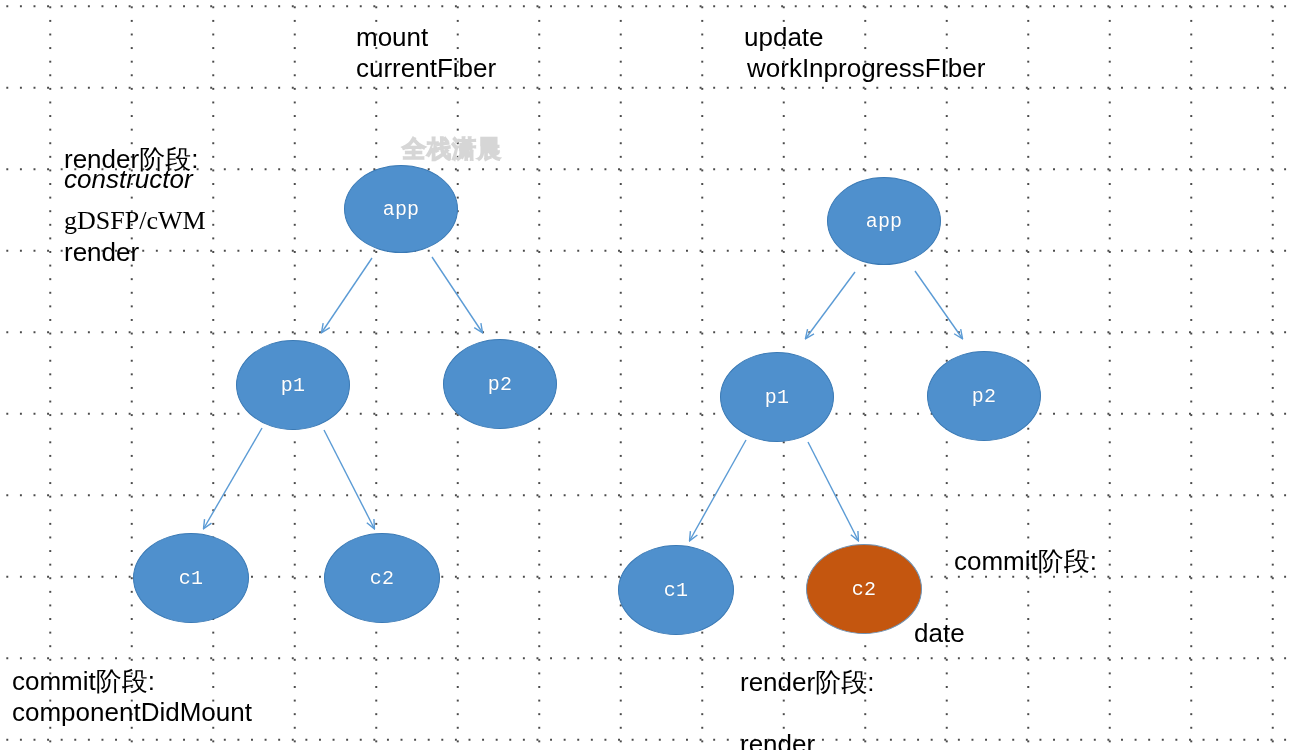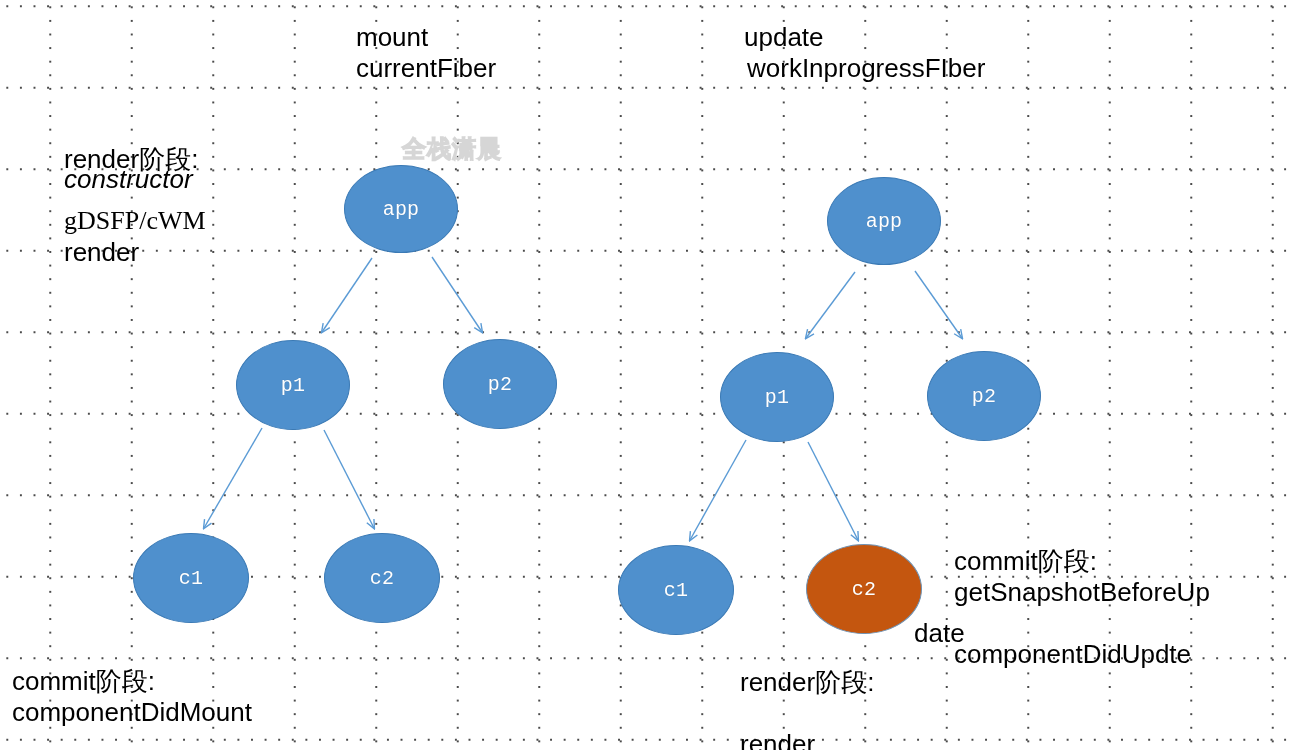--- a/index.html
+++ b/index.html
@@ -88,23 +88,21 @@
   <div class="caption" style="left:64px; top:206px;font-family:Liberation Serif, serif;">gDSFP/cWM</div>
   <div class="caption" style="left:64px; top:237px;">render</div>
 
   <div class="caption" style="left:12px; top:666px;">commit阶段:</div>
   <div class="caption" style="left:12px; top:697px;">componentDidMount</div>
 
   <div class="caption" style="left:740px; top:667px;">render阶段:</div>
   <div class="caption" style="left:740px; top:729px;">render</div>
 
   <div class="caption" style="left:954px; top:546px;">commit阶段:</div>
-  <div class="caption" style="left:954px; top:577px;">getSnapshotBeforeUp</div>
   <div class="caption" style="left:914px; top:608px;margin-top:10px;">date</div>
-  <div class="caption" style="left:954px; top:639px;">componentDidUpdte</div>
 
   <svg class="edges" viewBox="0 0 1297 750">
     <defs>
       <marker id="ah" markerWidth="11" markerHeight="11" refX="9" refY="5" orient="auto" markerUnits="userSpaceOnUse">
         <path d="M1,1 L10,5 L1,9" fill="none" stroke="#5b9bd5" stroke-width="1.4"></path>
       </marker>
     </defs>
     <g stroke="#5b9bd5" stroke-width="1.4" fill="none" marker-end="url(#ah)">
 
       <path d="M372,258 L322,332"></path>

